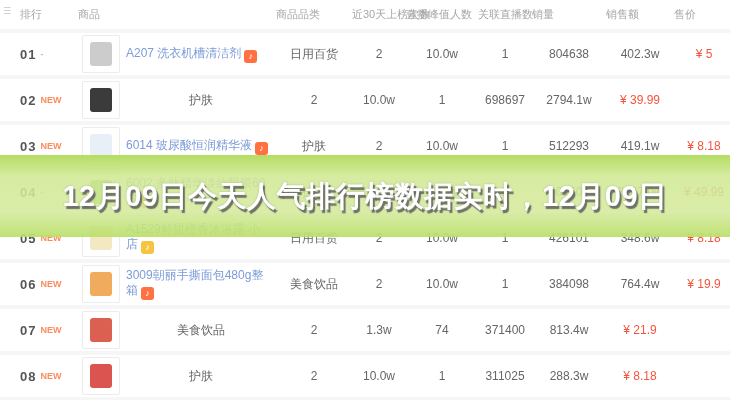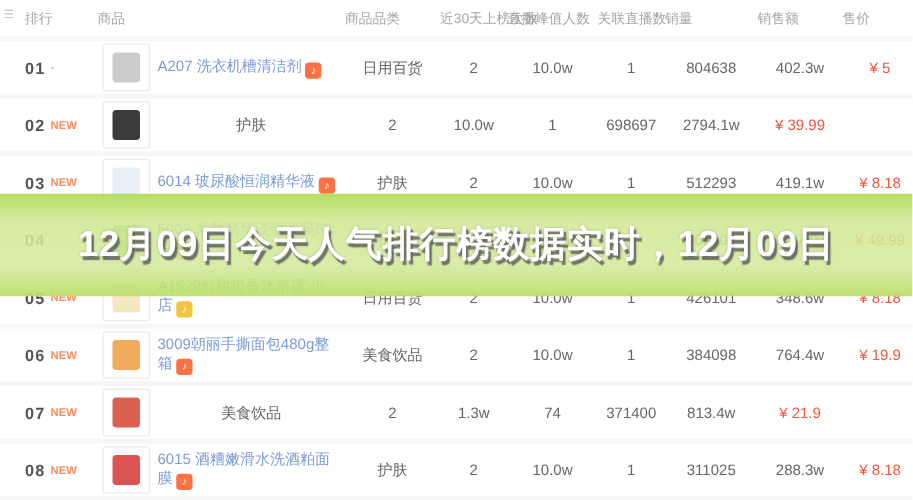--- a/index.html
+++ b/index.html
@@ -208,21 +208,20 @@
     <div class="grid row">
       <div class="cell rank-cell">
           <span class="rank">08</span>
           <span class="change" style="color: rgb(255, 138, 92);">NEW</span>
         </div>
       <div class="cell">
           <div class="thumb">
             <div class="blob" style="background: rgb(216, 65, 60);"></div>
           </div>
         </div>
-      <div class="cell name-cell"><span class="pname">6015 酒糟嫩滑水洗酒粕面膜</span><span class="badge" style="background: rgb(255, 113, 66);">♪</span></div>
       <div class="cell center">护肤</div>
       <div class="cell center">2</div>
       <div class="cell center">10.0w</div>
       <div class="cell center">1</div>
       <div class="cell center">311025</div>
       <div class="cell center">288.3w</div>
       <div class="cell center price">¥ 8.18</div>
     </div>
   </div>
 

